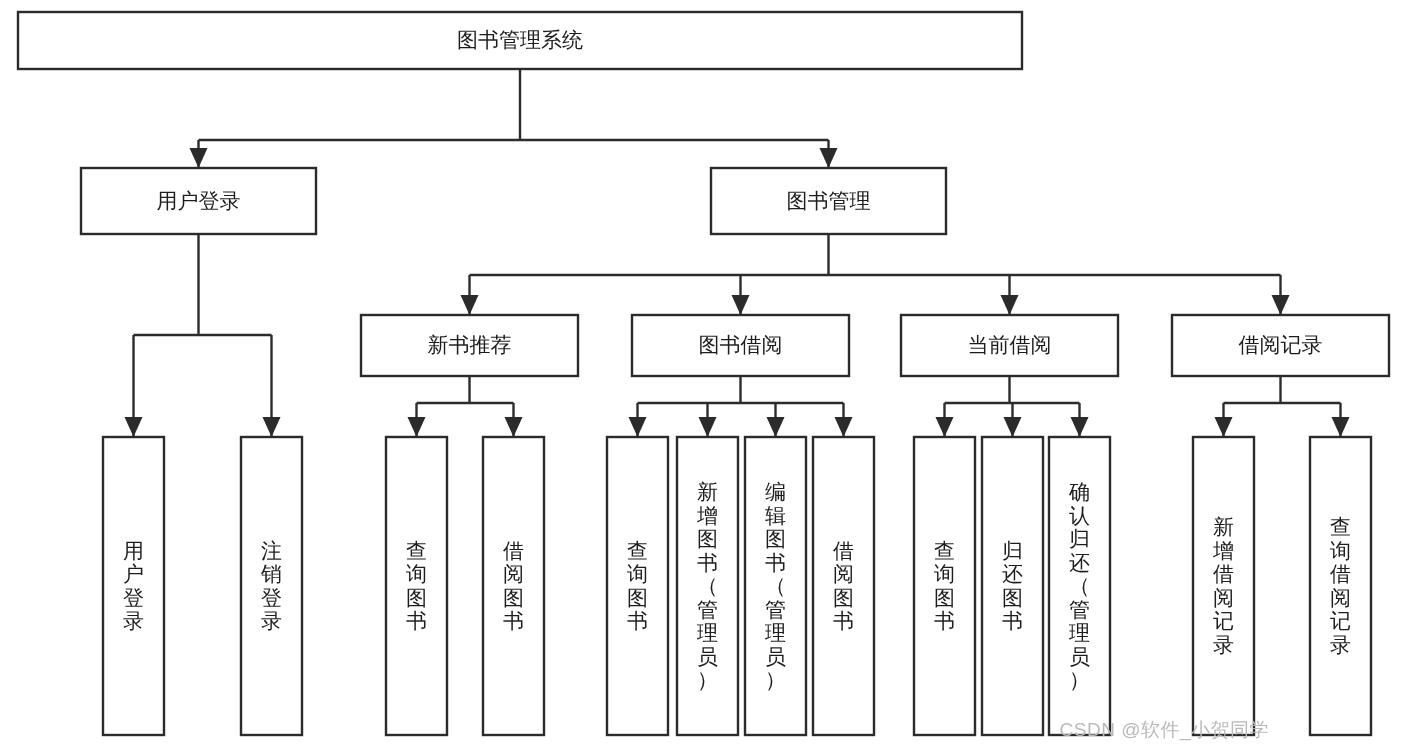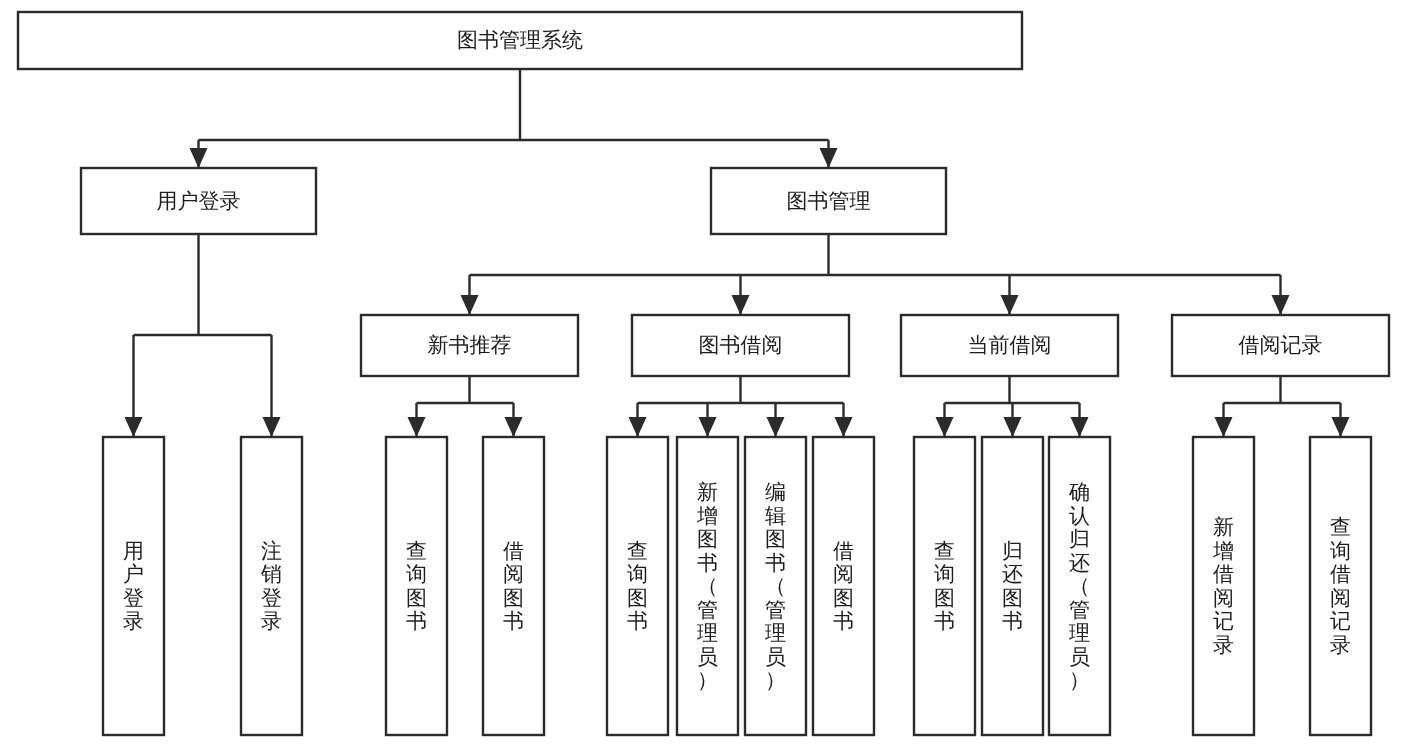--- a/index.html
+++ b/index.html
@@ -202,13 +202,14 @@
         <g>
           <rect x="1193" y="437" width="61" height="298" class="node-box"></rect>
           <text x="1223.5" class="node-label-v"><tspan x="1223.5" y="534.3">新</tspan><tspan x="1223.5" y="557.8">增</tspan><tspan x="1223.5" y="581.3">借</tspan><tspan x="1223.5" y="604.8">阅</tspan><tspan x="1223.5" y="628.3">记</tspan><tspan x="1223.5" y="651.8">录</tspan></text>
         </g>
         <g>
           <rect x="1310" y="437" width="61" height="298" class="node-box"></rect>
           <text x="1340.5" class="node-label-v"><tspan x="1340.5" y="534.3">查</tspan><tspan x="1340.5" y="557.8">询</tspan><tspan x="1340.5" y="581.3">借</tspan><tspan x="1340.5" y="604.8">阅</tspan><tspan x="1340.5" y="628.3">记</tspan><tspan x="1340.5" y="651.8">录</tspan></text>
         </g>
       </g>
   </svg>
+  <div class="watermark-text">CSDN @软件_小贺同学</div>
 </div>
 
 </body></html>

